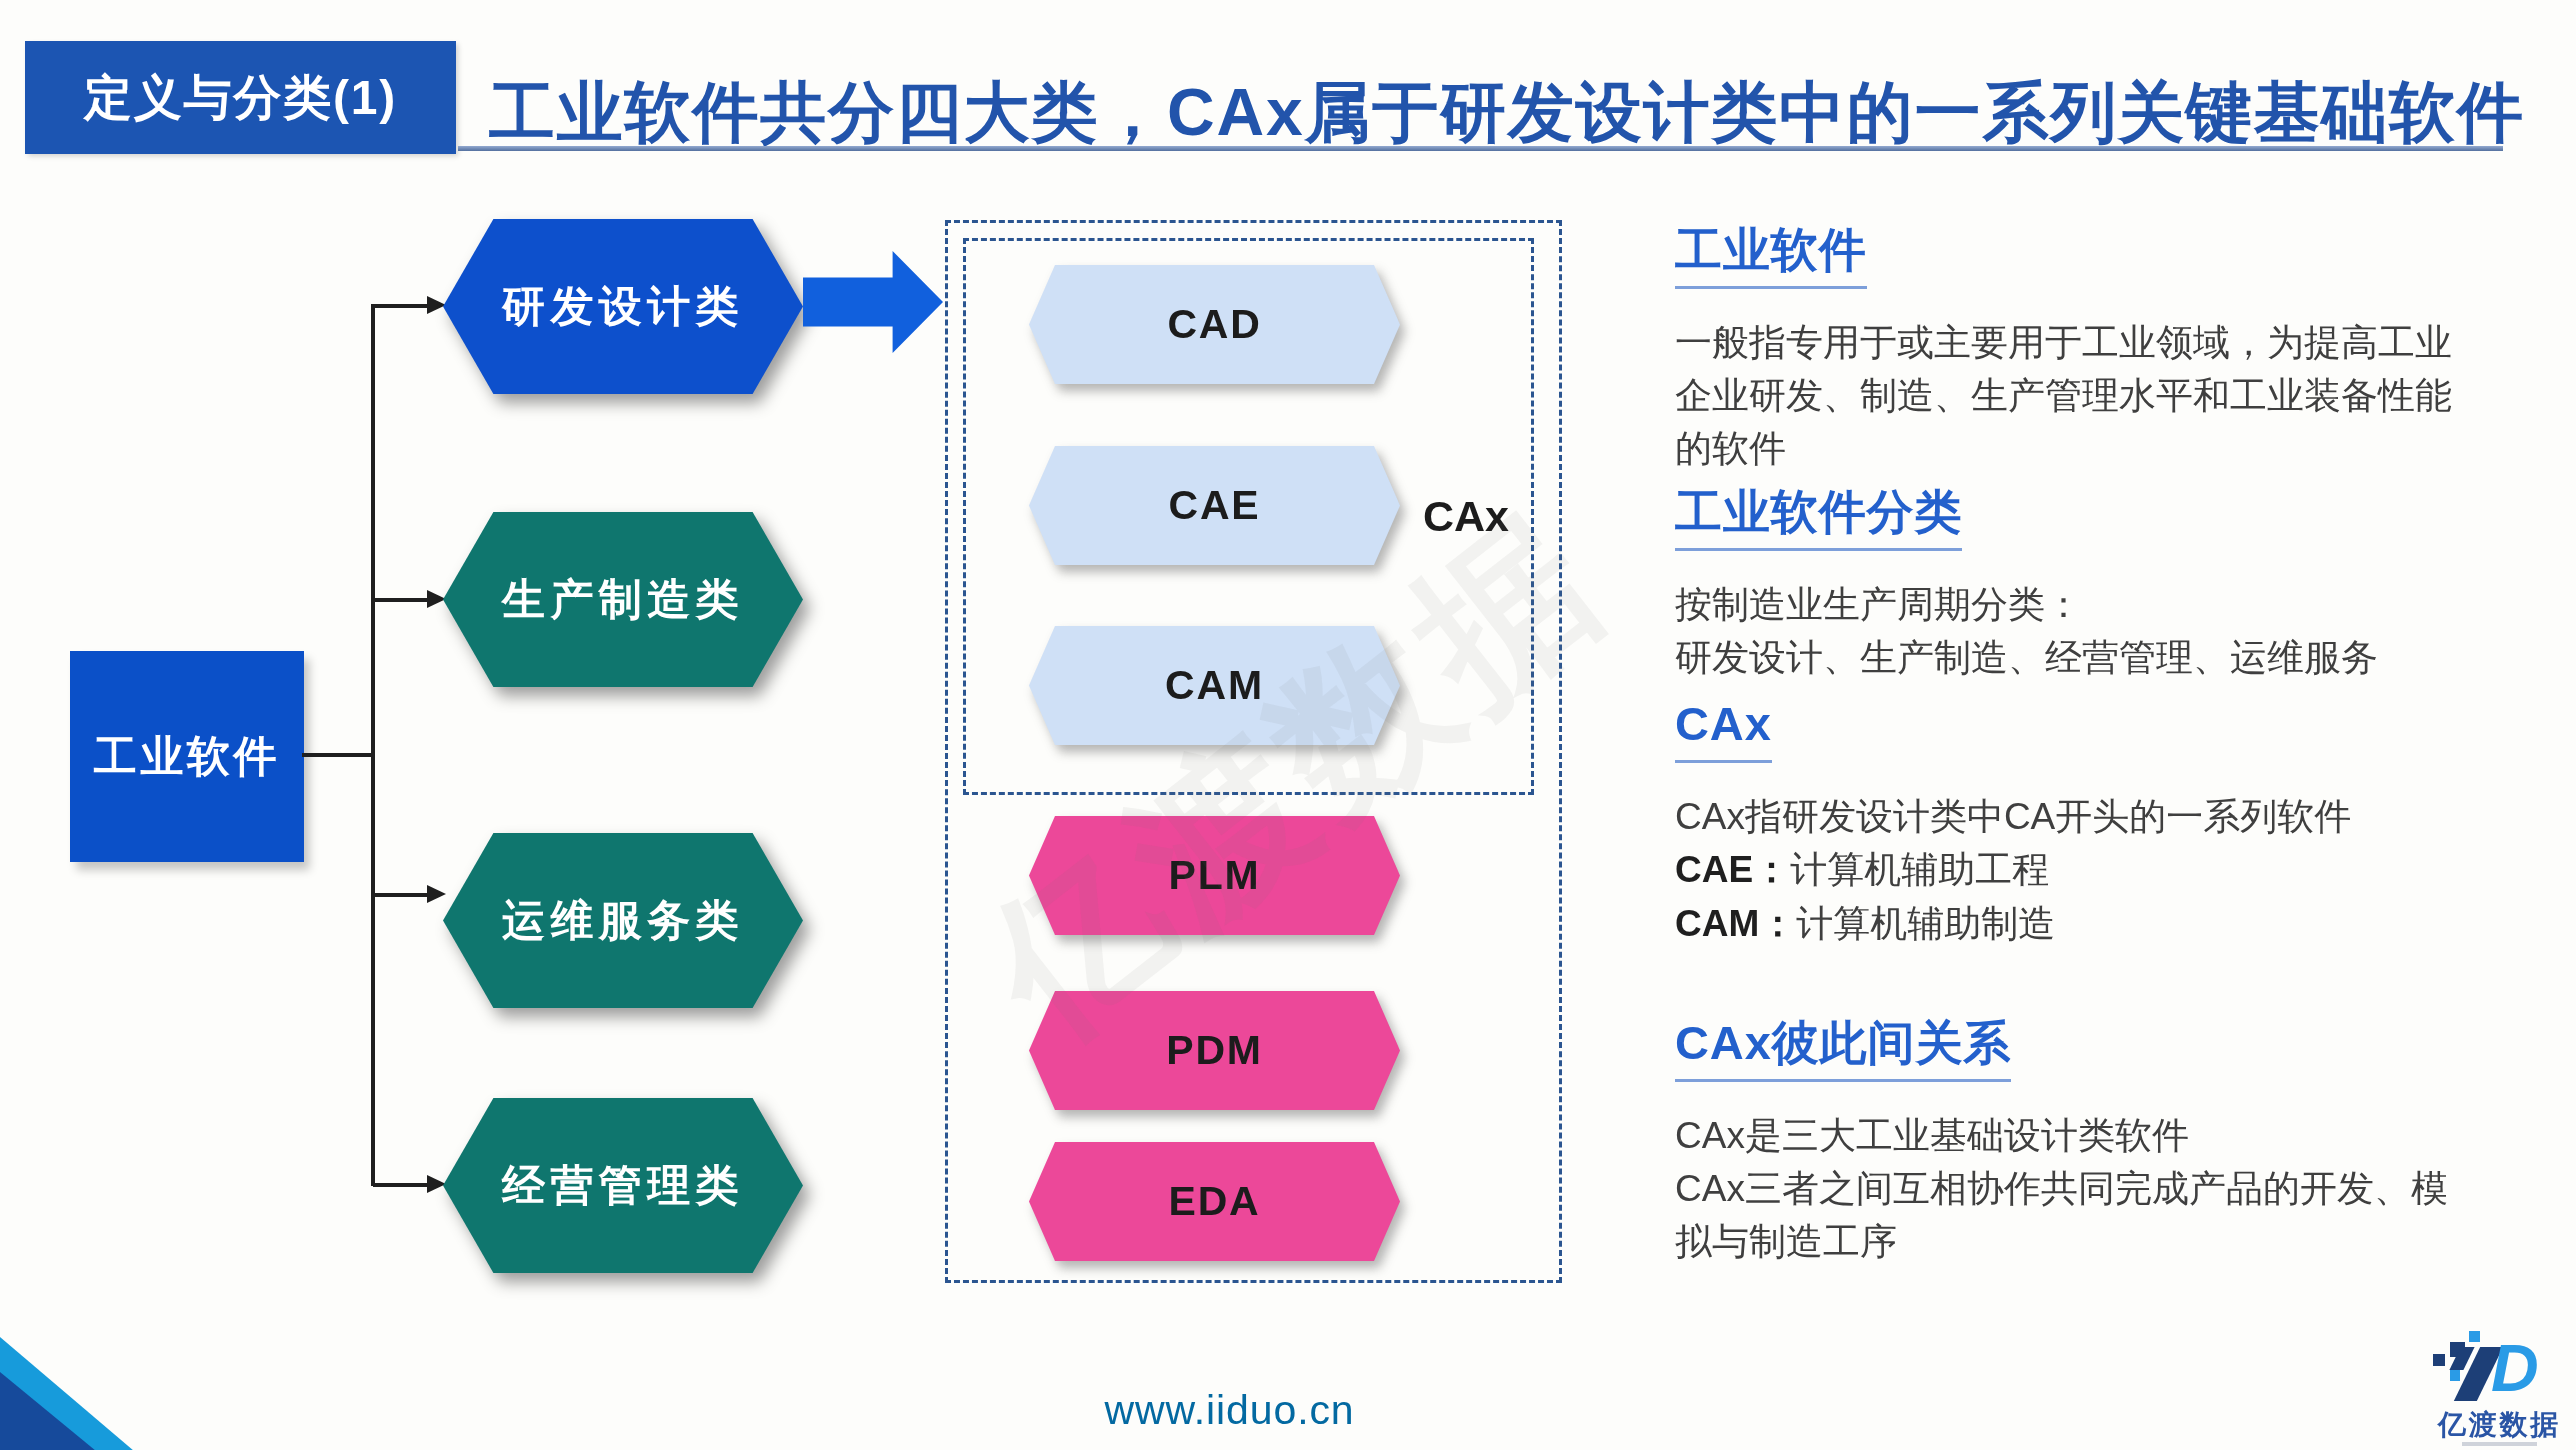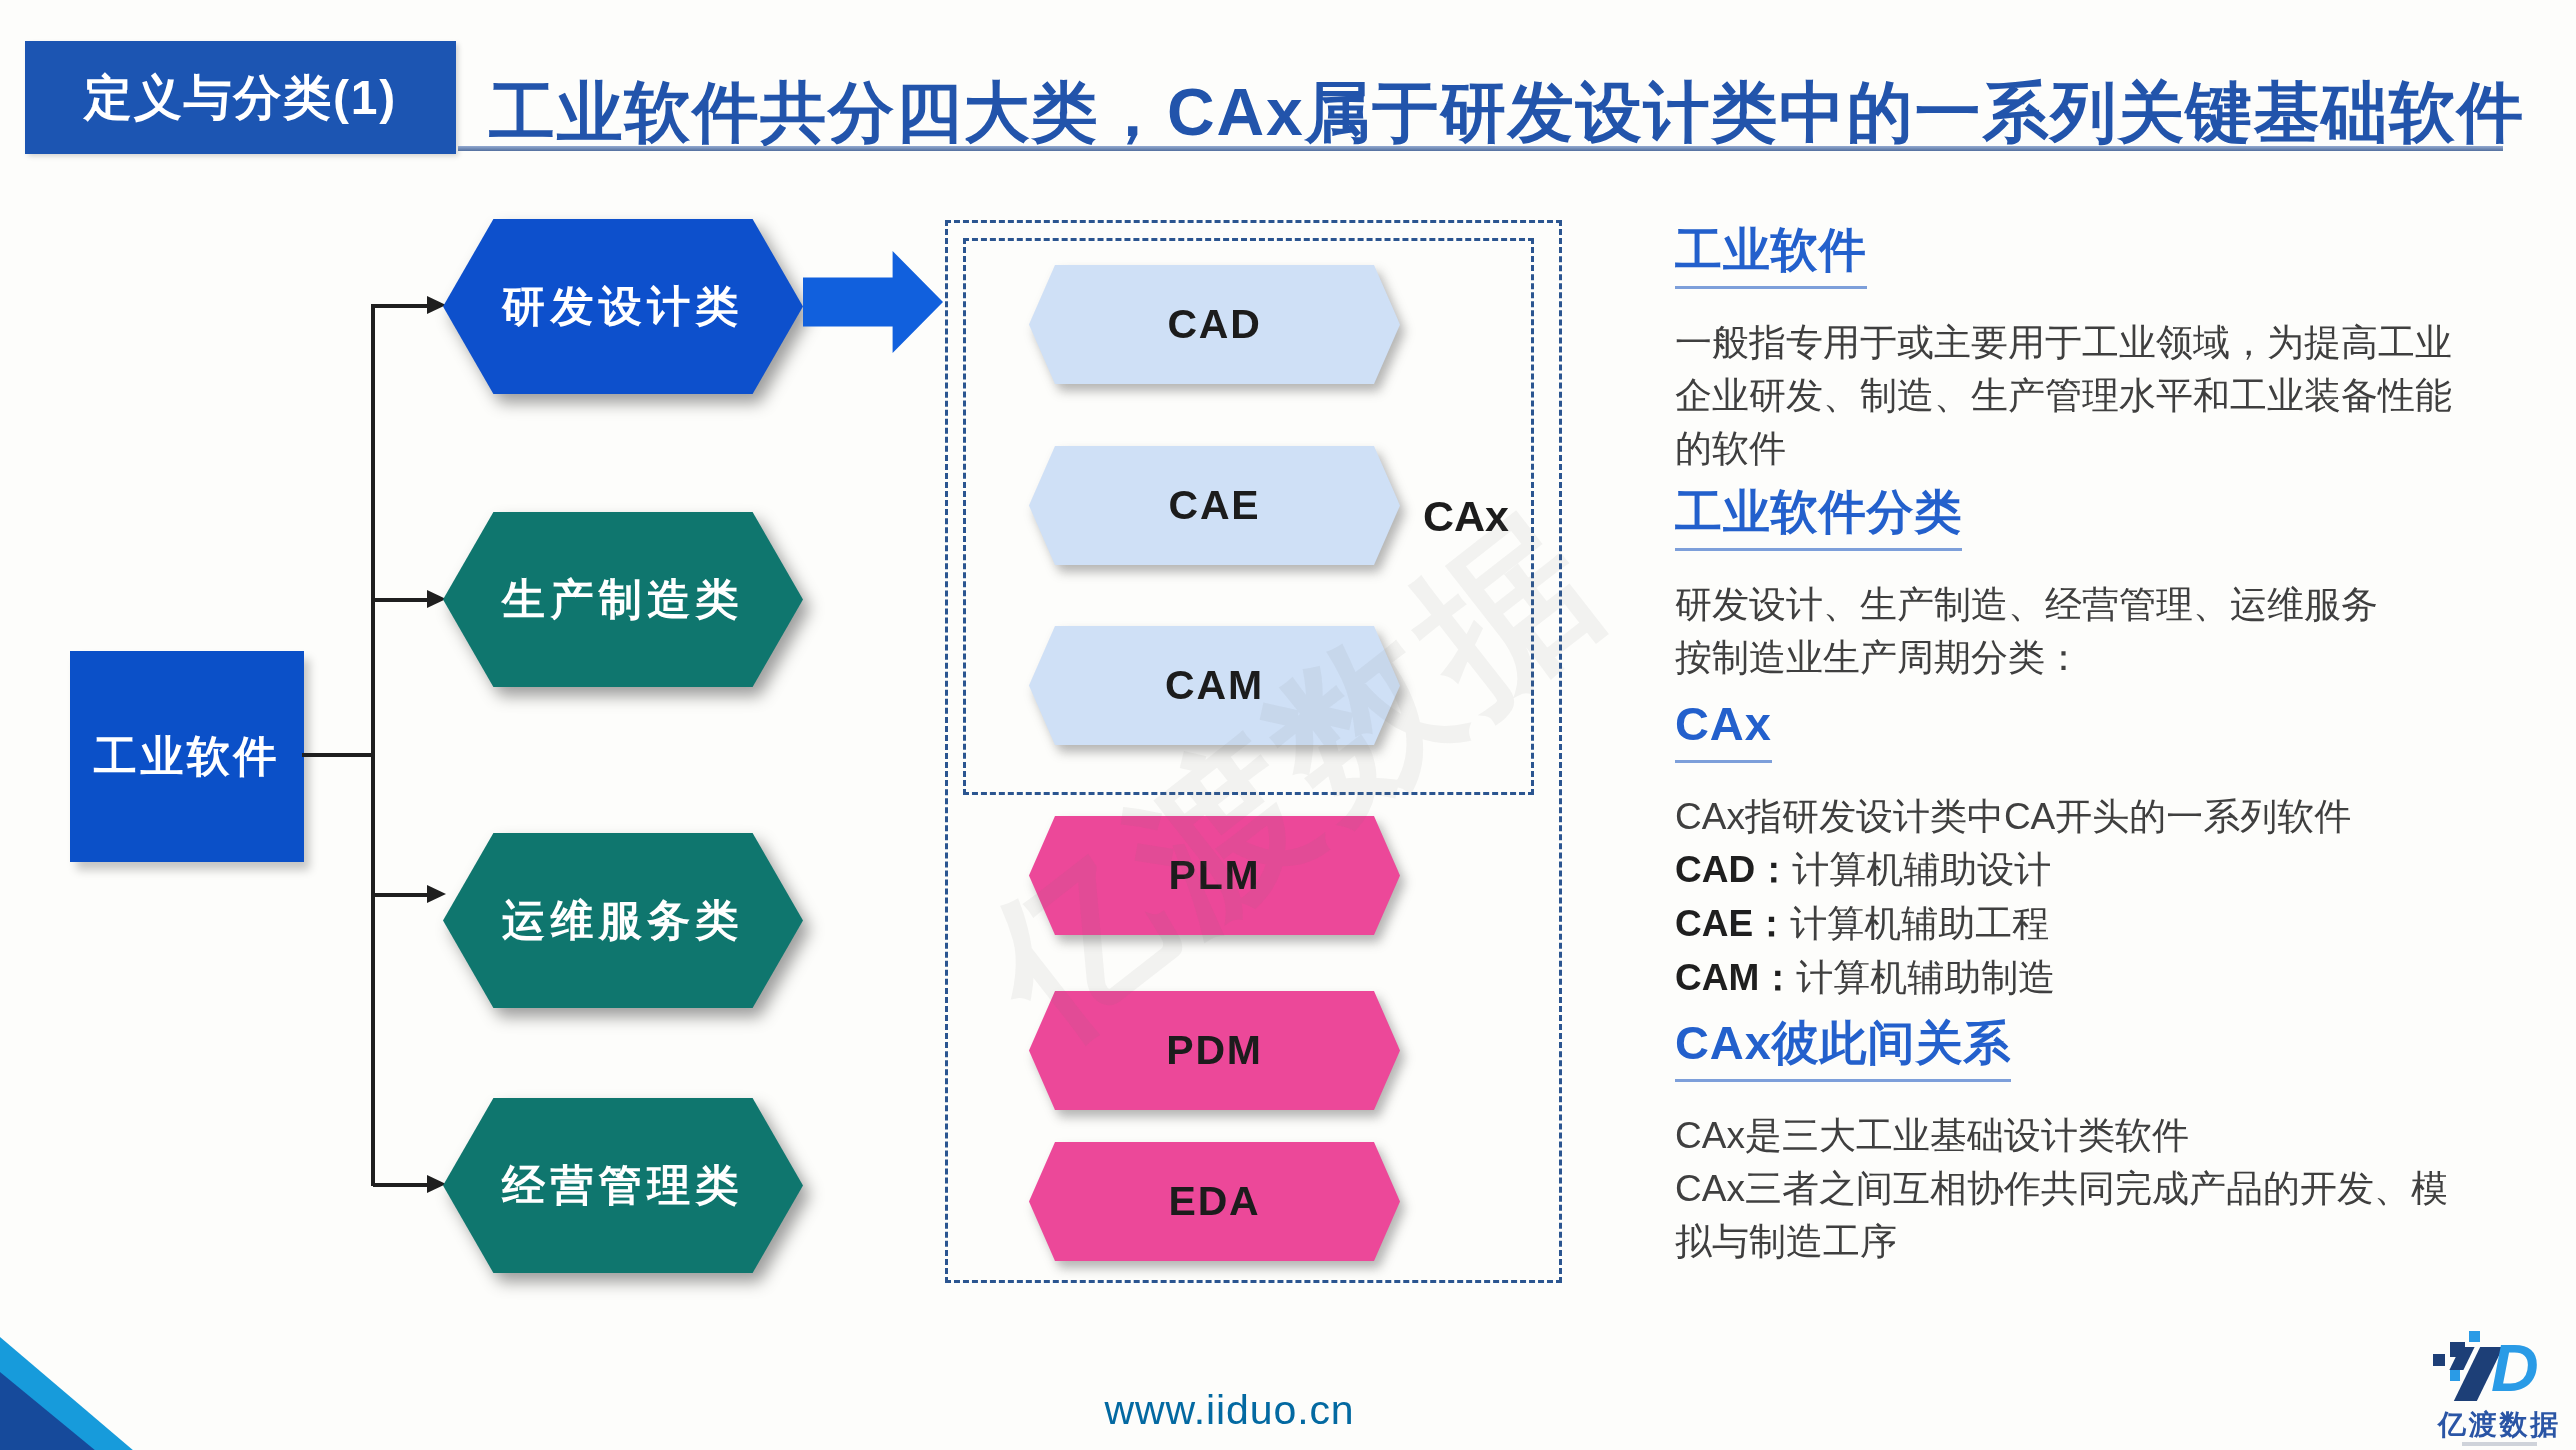--- a/index.html
+++ b/index.html
@@ -189,30 +189,29 @@
     <div class="rlines">
       <div class="rline">一般指专用于或主要用于工业领域，为提高工业</div>
       <div class="rline">企业研发、制造、生产管理水平和工业装备性能</div>
       <div class="rline">的软件</div>
     </div>
   </div>
 
   <div class="rsec" style="top:484px;">
     <div class="rhead">工业软件分类</div>
     <div class="rlines">
+      <div class="rline">按制造业生产周期分类：</div>
       <div class="rline">研发设计、生产制造、经营管理、运维服务</div>
-      <div class="rline">按制造业生产周期分类：</div>
     </div>
   </div>
 
   <div class="rsec" style="top:696px;">
     <div class="rhead">CAx</div>
     <div class="rlines">
       <div class="rline">CAx指研发设计类中CA开头的一系列软件</div>
-      <div class="rterm"><span class="t">CAD：</span><span class="d">计算机辅助设计</span></div>
       <div class="rterm"><span class="t">CAE：</span><span class="d">计算机辅助工程</span></div>
       <div class="rterm"><span class="t">CAM：</span><span class="d">计算机辅助制造</span></div>
     </div>
   </div>
 
   <div class="rsec" style="top:1015px;">
     <div class="rhead">CAx彼此间关系</div>
     <div class="rlines">
       <div class="rline">CAx是三大工业基础设计类软件</div>
       <div class="rline">CAx三者之间互相协作共同完成产品的开发、模</div>

